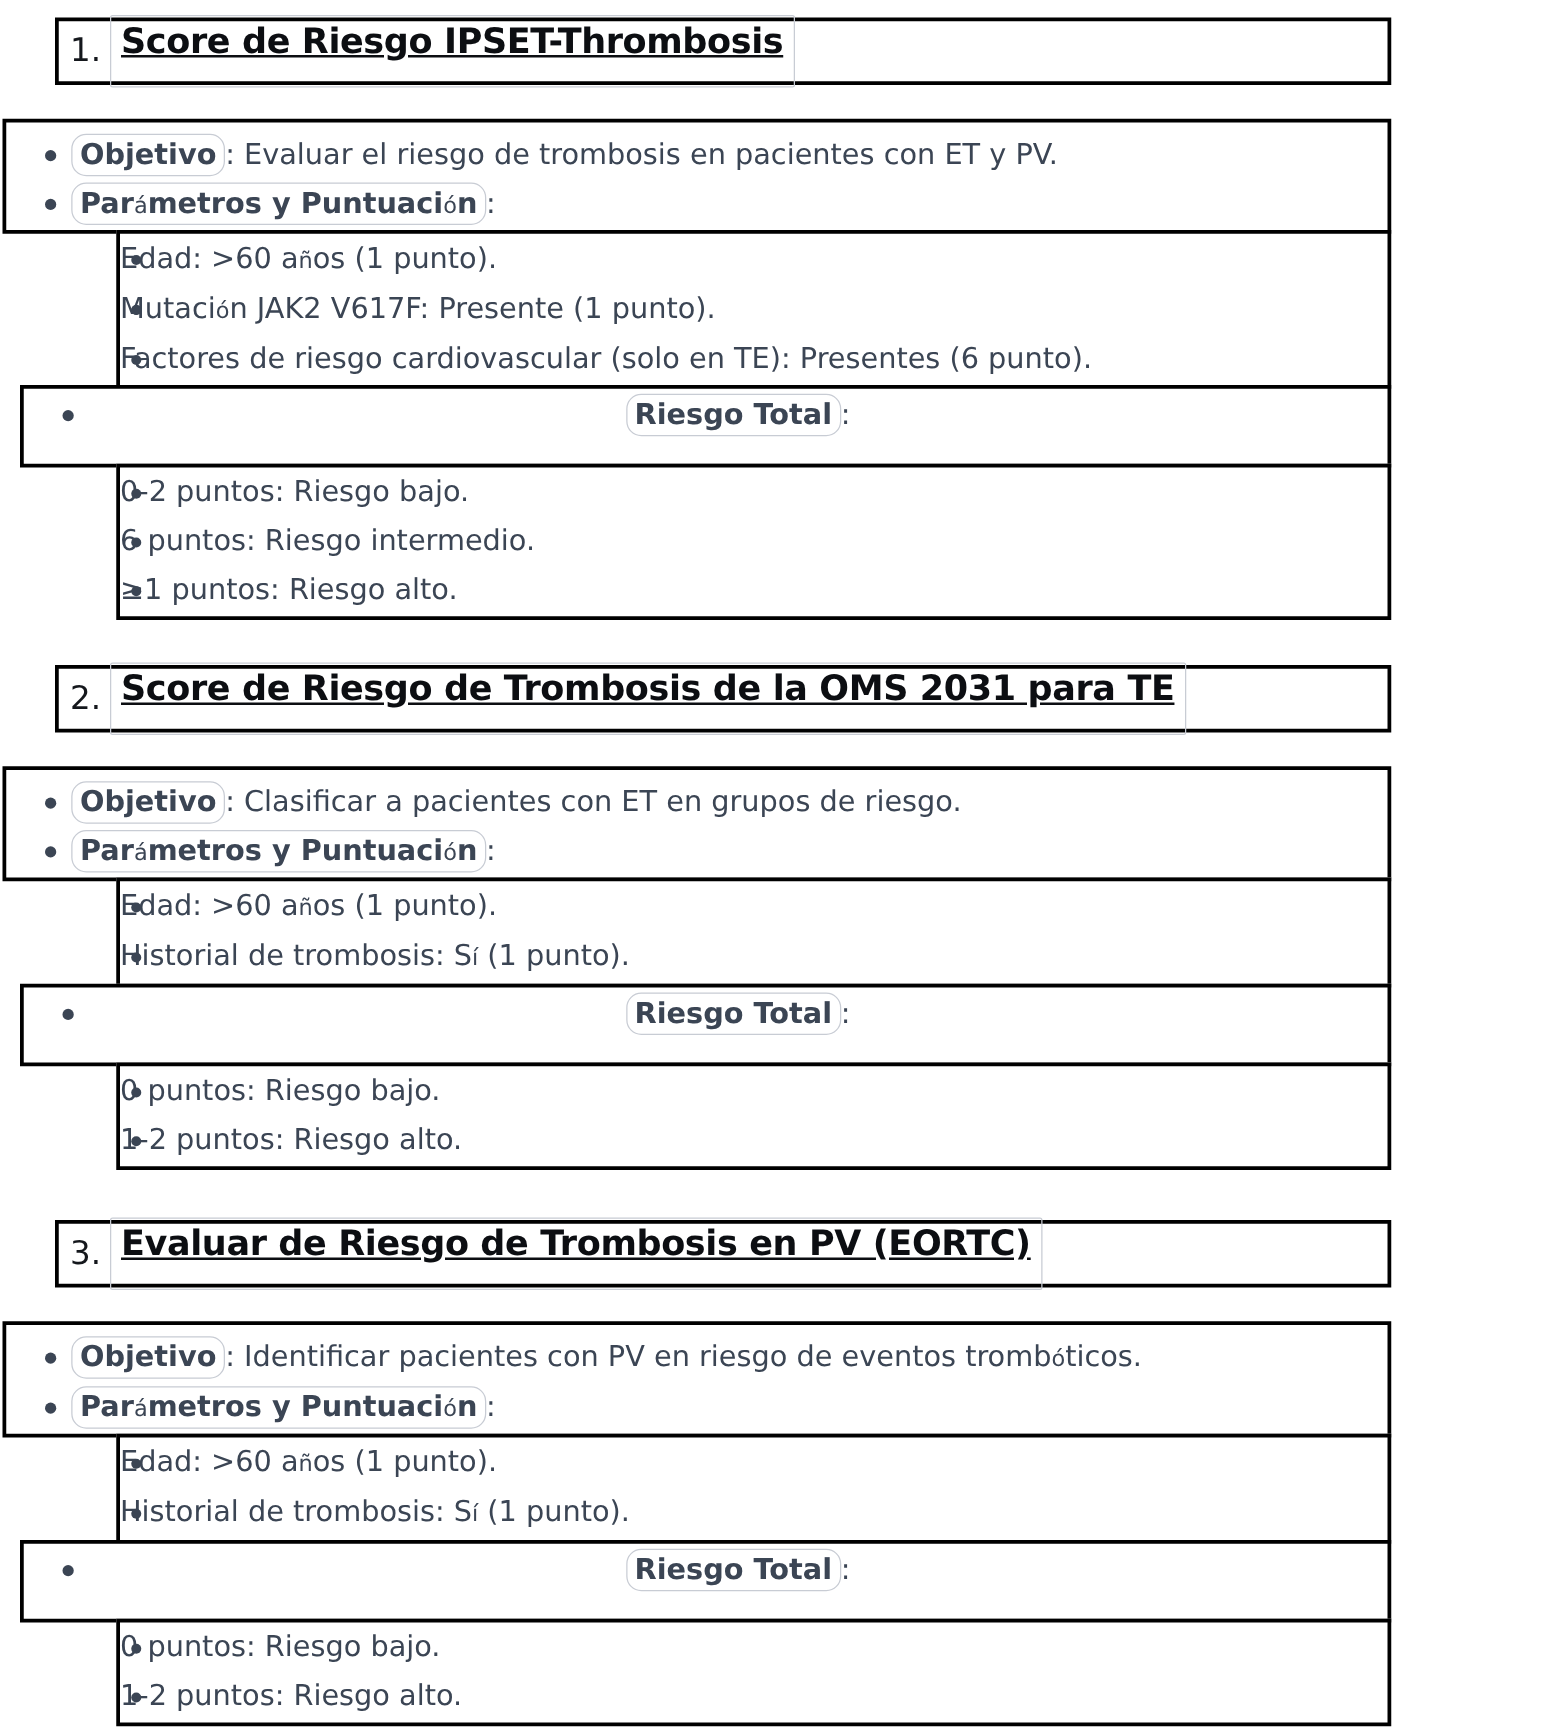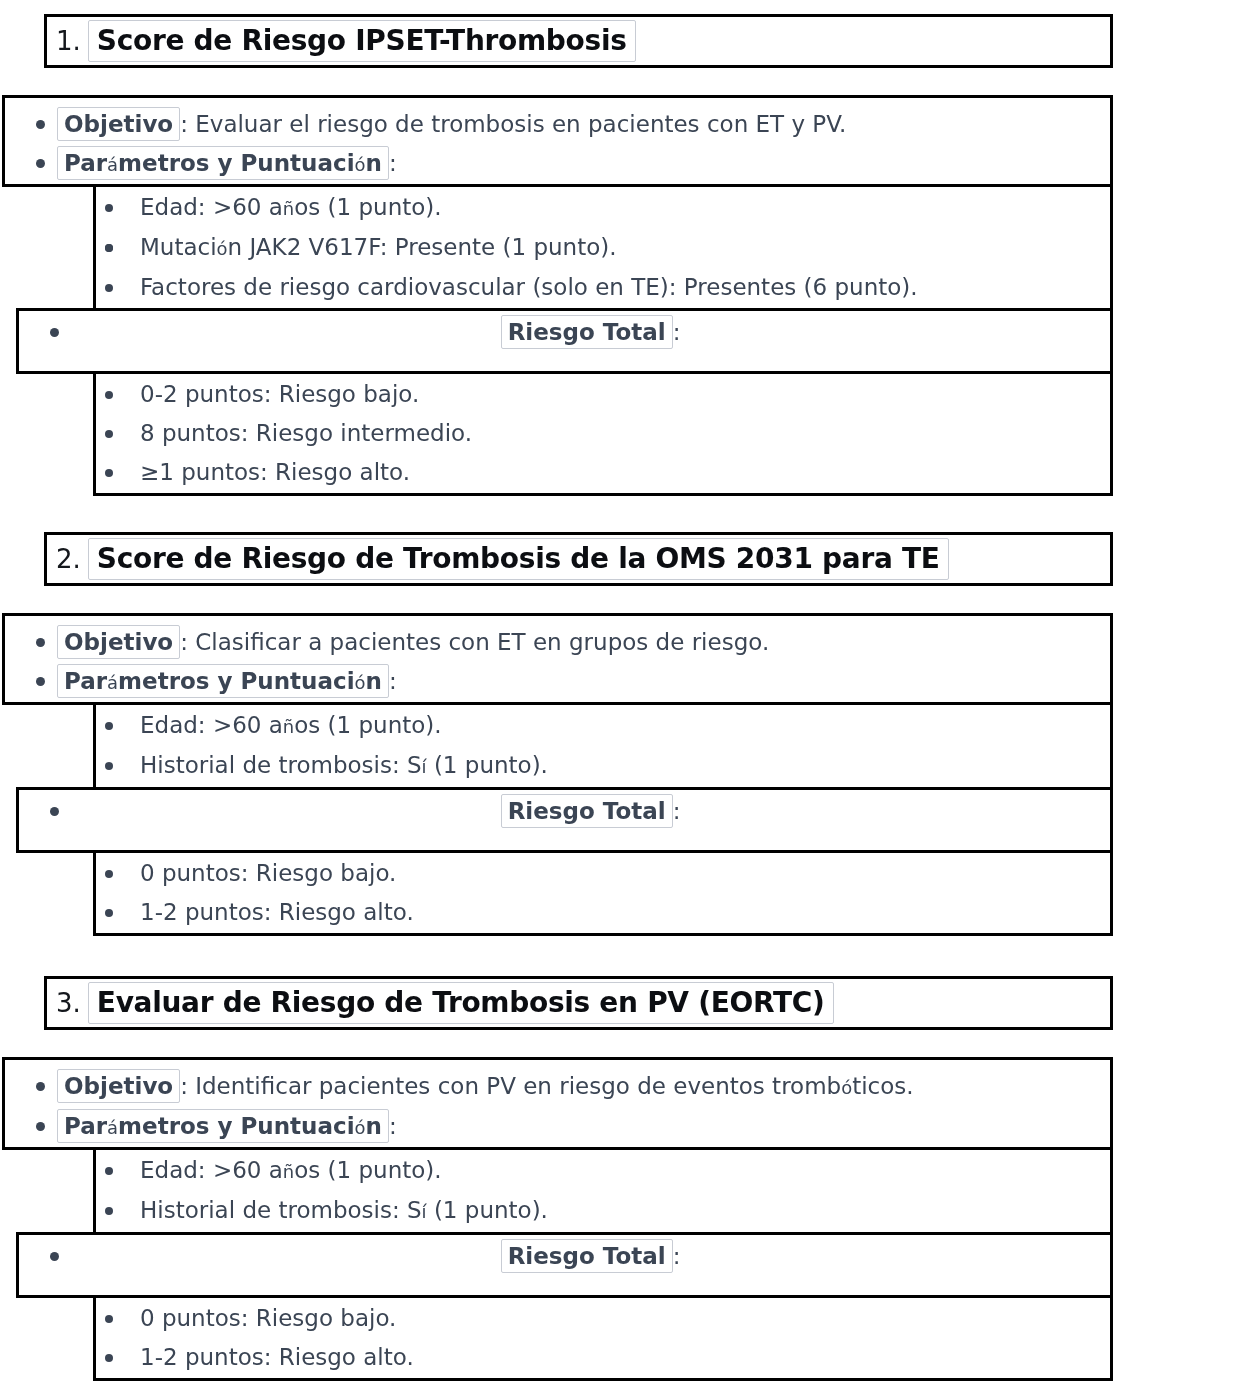--- a/index.html
+++ b/index.html
@@ -38,23 +38,24 @@
     color: var(--number);
     margin-right: 7px;
     white-space: nowrap;
   }
   .sec-title {
     font-size: 28px;
     font-weight: 700;
     color: var(--title);
     border: 1px solid var(--label-border);
     border-radius: 2px;
-    padding: 3px 8px 4px 8px;
+    padding: 3px 8px 20px 8px;
     white-space: nowrap;
     letter-spacing: -0.3px;
+    text-decoration: underline;
   }
 
   
   .box {
     border: 3px solid var(--box-border);
     margin-right: 123px;
     background: var(--background);
   }
   .box-a { margin-left: 2px; padding: 7px 0 0 0; }
   .box-c { margin-left: 16px; margin-top: -3px; padding: 2px 0 19px 0; text-align: center; }
@@ -62,38 +63,38 @@
 
   ul {
     margin: 0;
     padding: 0;
     list-style: none;
     font-size: 23px;
     line-height: 39px;
   }
   li { position: relative; white-space: nowrap; }
   .box-a li, .box-c li { padding-left: 52px; }
-  .box-n li { padding-left: 44px; }
+  .box-n li { }
 
   .dot {
     position: absolute;
     top: 15px;
     width: 9px;
     height: 9px;
     border-radius: 50%;
     background: var(--bullet);
   }
   .box-a .dot, .box-c .dot { left: 31px; }
   .box-n .dot { left: 9px; top: 16px; width: 8px; height: 8px; }
 
   
   .hl {
     font-weight: 700;
     border: 1px solid var(--label-border);
-    border-radius: 2px;
+    border-radius: 12px;
     padding: 3px 6px;
   }
 
   
   .acc { font-size: 0.78em; font-weight: 400; }
 
   .sec-2 .title-box { margin-top: 36px; }
   .sec-3 .title-box { margin-top: 40px; }
 </style>
 </head>
@@ -134,21 +135,21 @@
         <li>
           <span class="dot"></span>
           <span class="hl">Riesgo Total</span><span>:</span>
         </li>
       </ul>
     </div>
 
     <div class="box box-n">
       <ul>
         <li><span class="dot"></span><span>0-2 puntos: Riesgo bajo.</span></li>
-        <li><span class="dot"></span><span>8 puntos: Riesgo intermedio.</span></li>
+        <li><span class="dot"></span><span>6 puntos: Riesgo intermedio.</span></li>
         <li><span class="dot"></span><span>≥1 puntos: Riesgo alto.</span></li>
       </ul>
     </div>
   </section>
 
   <section class="sec-2">
     <div class="title-box">
       <span class="sec-num">2.</span>
       <span class="sec-title">Score de Riesgo de Trombosis de la OMS 2031 para TE</span>
     </div>

